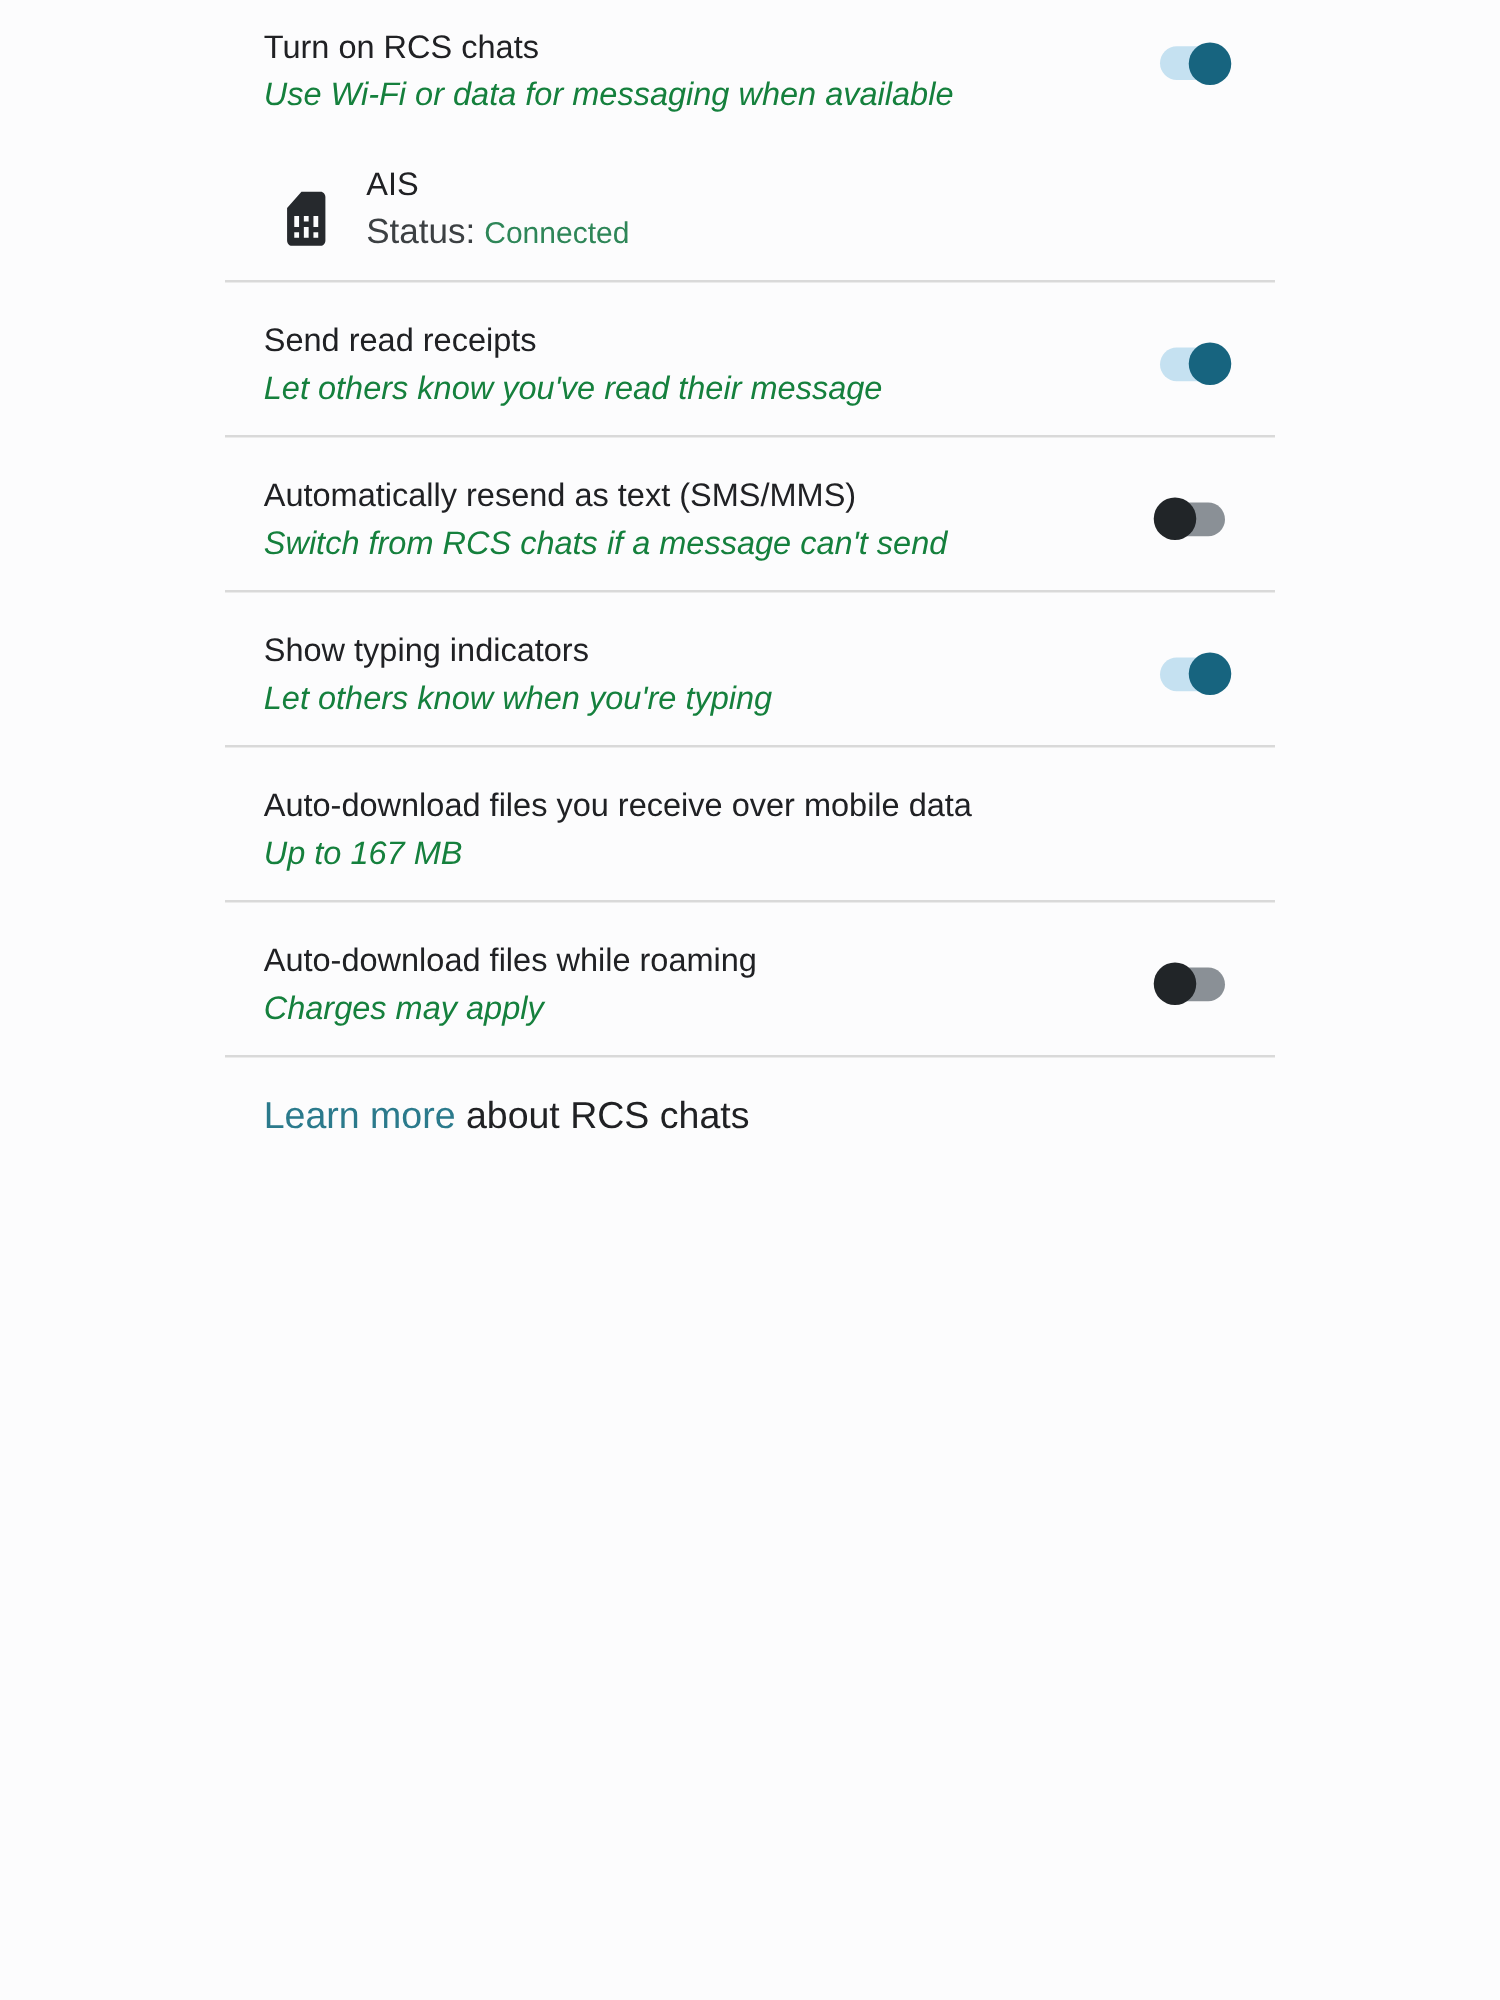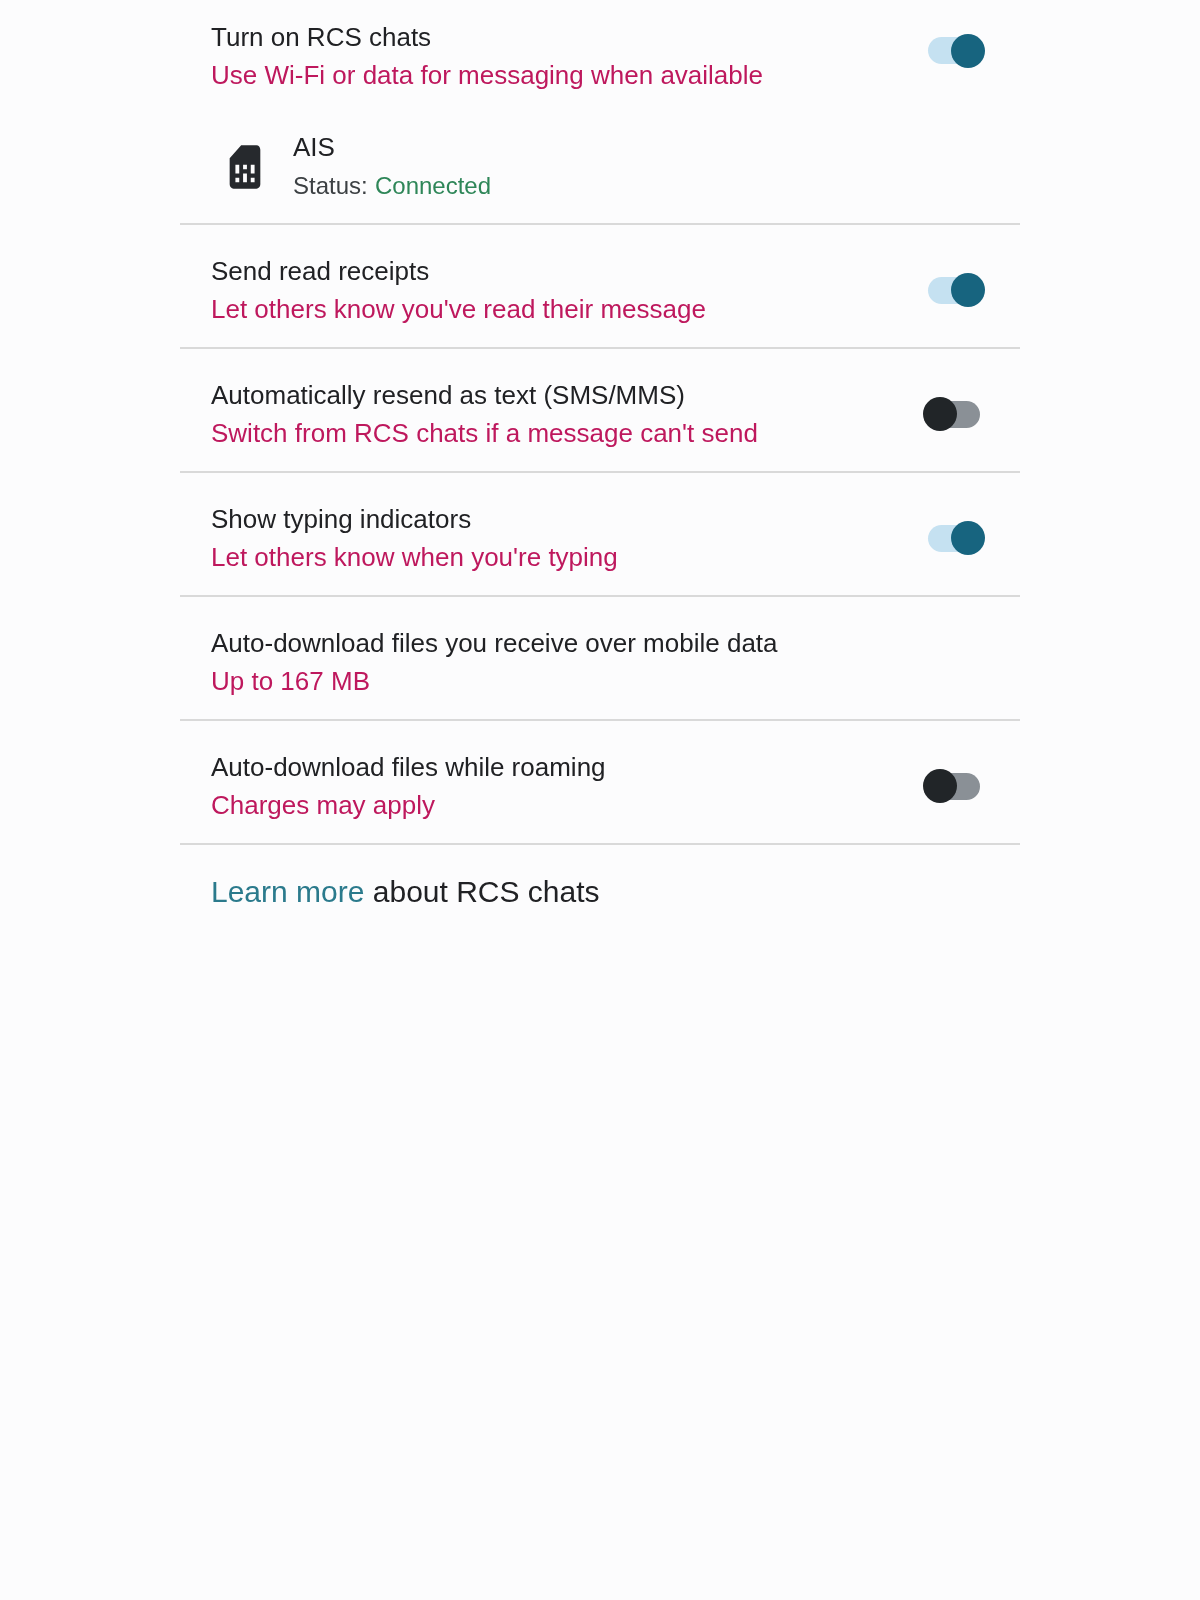--- a/index.html
+++ b/index.html
@@ -21,32 +21,32 @@
     border-top: 2px solid #d9d9d9;
     padding: 22px 40px 14px 31px;
     min-height: 124px;
   }
   .row.no-border { border-top: none; }
   .row-first { padding: 18px 40px 0 31px; min-height: 0; align-items: flex-start; }
   .row-first .switch { margin-top: 19px; }
 
   .titles { line-height: 38px; font-size: 26px; }
   .row-title { color: #202124; }
-  .row-subtitle { color: #be185d; }
+  .row-subtitle { color: #15803d; font-style: italic; }
 
   
   .sim-row {
     display: flex;
-    align-items: center;
+    align-items: flex-end;
     padding: 34px 40px 18px 42px;
   }
   .sim-icon-wrap { width: 46px; margin-right: 25px; margin-top: 4px; flex-shrink: 0; }
   .sim-text { line-height: 38px; font-size: 26px; }
   .sim-carrier { color: #202124; }
-  .sim-status-label { color: #3c4043; font-size: 24px; }
+  .sim-status-label { color: #3c4043; font-size: 28px; }
   .sim-status-value { color: #2e8658; font-size: 24px; }
 
   
   .switch {
     position: relative;
     width: 52px;
     height: 27px;
     border-radius: 14px;
     flex-shrink: 0;
     cursor: pointer;

